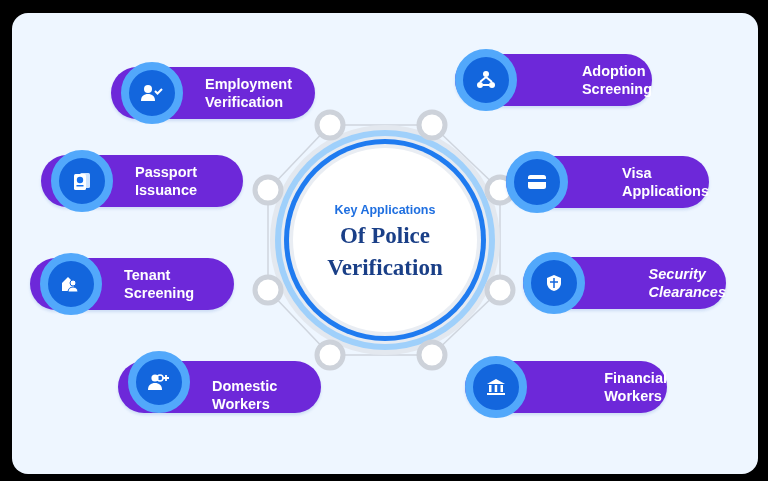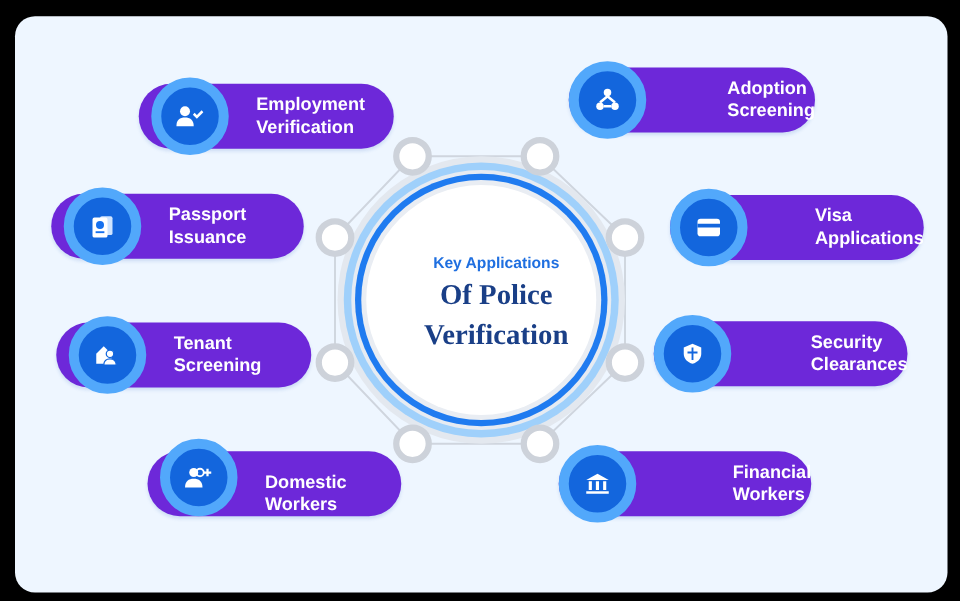--- a/index.html
+++ b/index.html
@@ -8,21 +8,21 @@
   svg.net{position:absolute;left:0;top:0;}
   .pill{position:absolute;height:52px;border-radius:35px;background:#6d28d9;display:flex;align-items:center;box-shadow:0 2px 3px rgba(20,80,180,.15);}
   .pill.left{flex-direction:row;}
   .pill.right{flex-direction:row-reverse;justify-content:space-between;}
   .ring{width:46px;height:46px;border-radius:50%;background:#1366dd;border:8px solid #52a8fb;display:flex;align-items:center;justify-content:center;flex:none;}
   .pill.left .ring{margin-left:10px;}
   .pill.right .ring{margin-right:12px;}
   .lbl{color:#fff;font-weight:bold;font-size:14.5px;line-height:18px;}
   .pill.left .lbl{margin-left:22px;}
   .pill.right .lbl{margin-left:26px;}
-  .center{position:absolute;left:328px;top:170px;width:138px;text-align:center;}
+  .center{position:absolute;left:316px;top:170px;width:138px;text-align:center;}
   .sub{color:#1f6fe0;font-weight:bold;font-size:12.5px;margin-top:33px;}
   .main{color:#1a3f87;font-weight:bold;font-size:23px;line-height:26px;margin-top:6px;font-family:Liberation Serif, serif;}
 </style>
 </head>
 <body>
 
 <div class="panel"></div>
 
 <svg class="net" width="768" height="481">
   <polygon points="330,125 432,125 500,190 500,290 432,355 330,355 268,290 268,190" fill="none" stroke="#cfd5de" stroke-width="1.5"></polygon>
@@ -72,21 +72,21 @@
         <circle cx="8" cy="9" r="3.2" fill="#1570ef"></circle>
         <rect x="4.5" y="14" width="7" height="1.5" fill="#1570ef"></rect>
       </svg>
   </div>
   <div class="lbl">
       <div>Passport</div>
       <div>Issuance</div>
     </div>
 </div>
 
-<div class="pill left" style="left:45px;top:258px;width:204px;">
+<div class="pill left" style="left:30px;top:258px;width:204px;">
   <div class="ring">
     <svg width="20" height="18" viewBox="0 0 20 18">
         <path d="M1 8L7 2l6 6v8H1z" fill="#fff"></path>
         <circle cx="12" cy="8" r="3" fill="#fff" stroke="#1366dd" stroke-width="1"></circle>
         <path d="M7 17c0-3 2-5 5-5s5 2 5 5z" fill="#fff" stroke="#1366dd" stroke-width="1"></path>
       </svg>
   </div>
   <div class="lbl">
       <div>Tenant</div>
       <div>Screening</div>
@@ -116,47 +116,47 @@
   <div class="ring">
     <svg width="20" height="20" viewBox="0 0 20 20">
         <circle cx="10" cy="4" r="3" fill="#fff"></circle>
         <circle cx="4" cy="15" r="3" fill="#fff"></circle>
         <circle cx="16" cy="15" r="3" fill="#fff"></circle>
         <path d="M10 7L4 12M10 7l6 5M7 15h6" stroke="#fff" stroke-width="2"></path>
       </svg>
   </div>
 </div>
 
-<div class="pill right" style="left:536px;top:156px;width:203px;">
+<div class="pill right" style="left:506px;top:156px;width:203px;">
   <div class="lbl">
       <div>Visa</div>
       <div>Applications</div>
     </div>
   <div class="ring">
     <svg width="20" height="16" viewBox="0 0 20 16">
         <rect x="1" y="1" width="18" height="14" rx="2.5" fill="#fff"></rect>
         <rect x="1" y="5" width="18" height="3" fill="#1366dd"></rect>
       </svg>
   </div>
 </div>
 
-<div class="pill right" style="left:523px;top:257px;width:203px;">
+<div class="pill right" style="left:523px;top:257px;width:203px;font-style:italic;">
   <div class="lbl">
       <div>Security</div>
       <div>Clearances</div>
     </div>
   <div class="ring">
     <svg width="16" height="18" viewBox="0 0 16 18">
         <path d="M8 1l7 3v5c0 4-3 7-7 8-4-1-7-4-7-8V4z" fill="#fff"></path>
         <path d="M8 4v10M4 8h8" stroke="#1366dd" stroke-width="1.5"></path>
       </svg>
   </div>
 </div>
 
-<div class="pill right" style="left:447px;top:361px;width:202px;">
+<div class="pill right" style="left:465px;top:361px;width:202px;">
   <div class="lbl">
       <div>Financial</div>
       <div>Workers</div>
     </div>
   <div class="ring">
     <svg width="20" height="18" viewBox="0 0 20 18">
         <path d="M10 1l9 5H1z" fill="#fff"></path>
         <rect x="3" y="7" width="2.5" height="7" fill="#fff"></rect>
         <rect x="8.7" y="7" width="2.5" height="7" fill="#fff"></rect>
         <rect x="14.5" y="7" width="2.5" height="7" fill="#fff"></rect>

